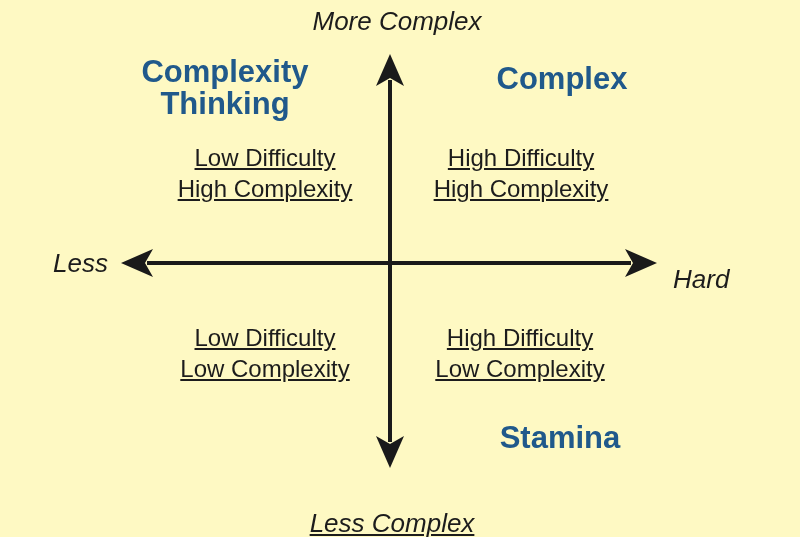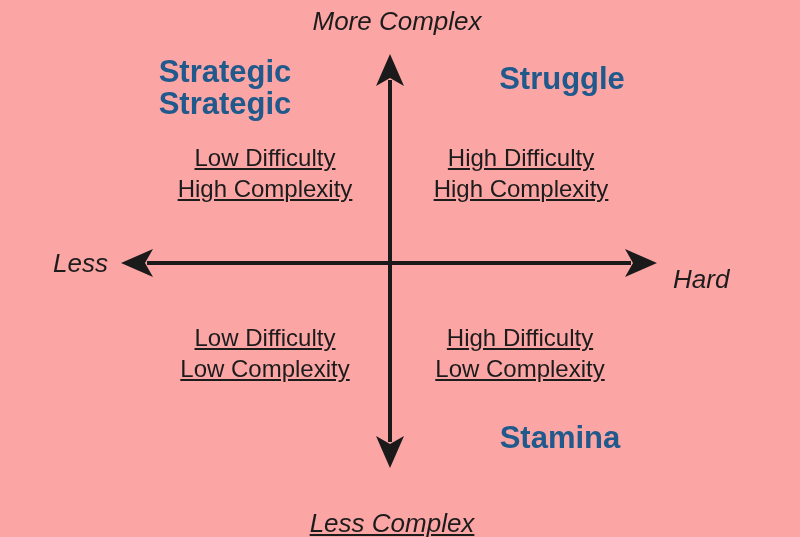--- a/index.html
+++ b/index.html
@@ -4,21 +4,21 @@
 <style>
   html, body {
     margin: 0;
     padding: 0;
     background: #ffffff;
   }
   .canvas {
     position: relative;
     width: 800px;
     height: 537px;
-    background: #fca5a5;
+    background: #fef9c3;
     overflow: hidden;
     font-family: "Liberation Sans", sans-serif;
   }
   .abs { position: absolute; }
   .centered { transform: translateX(-50%); }
   .axis-label {
     font-style: italic;
     font-size: 26px;
     color: #1c1c1c;
     white-space: nowrap;
@@ -70,28 +70,28 @@
   </svg>
 
   <div class="abs centered axis-label" style="left:397px; top:6px;">More Complex</div>
 
   <div class="abs centered axis-label" style="left:392px; top:508px;text-decoration:underline;">Less Complex</div>
 
   <div class="abs axis-label" style="left:53px; top:248px;">Less</div>
 
   <div class="abs axis-label" style="left:673px; top:248px;margin-top:16px;">Hard</div>
 
-  <div class="abs centered quad-heading wrap" style="left:225px; top:56px;">Strategic Strategic</div>
+  <div class="abs centered quad-heading wrap" style="left:225px; top:56px;">Complexity Thinking</div>
 
   <div class="abs centered quad-desc" style="left:265px; top:142px;">
     <span>Low Difficulty</span>
     <span>High Complexity</span>
   </div>
 
-  <div class="abs centered quad-heading" style="left:562px; top:63px;">Struggle</div>
+  <div class="abs centered quad-heading" style="left:562px; top:63px;">Complex</div>
 
   <div class="abs centered quad-desc" style="left:521px; top:142px;">
     <span>High Difficulty</span>
     <span>High Complexity</span>
   </div>
 
   <div class="abs centered quad-desc" style="left:265px; top:322px;">
     <span>Low Difficulty</span>
     <span>Low Complexity</span>
   </div>

